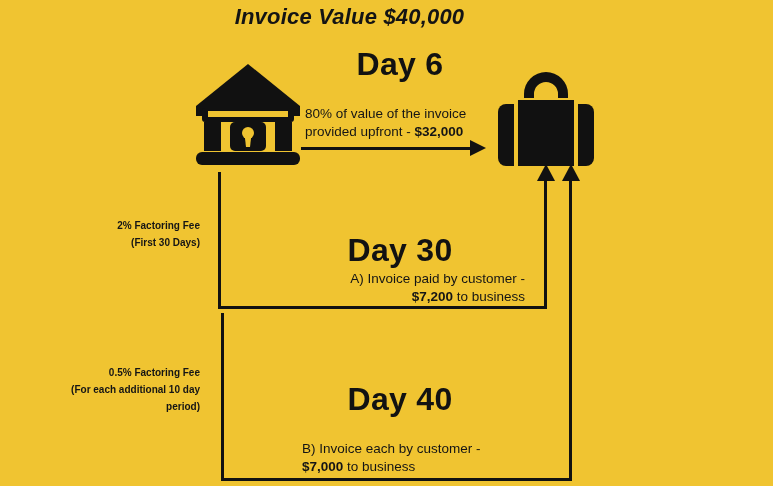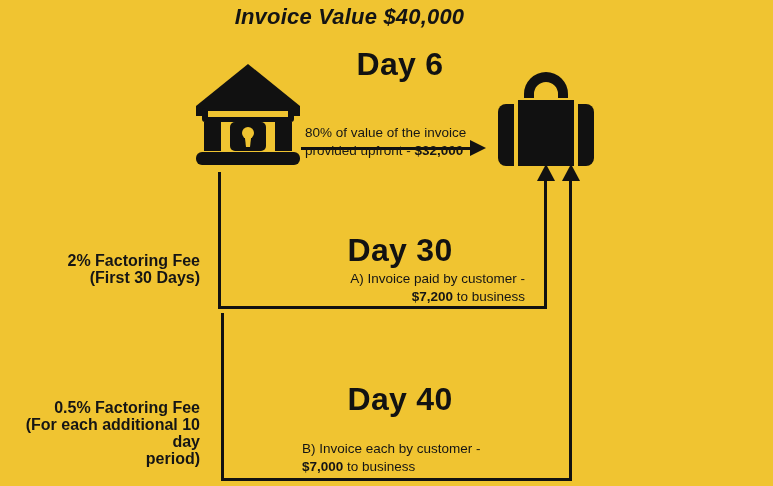--- a/index.html
+++ b/index.html
@@ -42,32 +42,31 @@
   #day30    { left: 275px; top: 216px; width: 250px; margin-top: 16px; }
   #day40    { left: 275px; top: 381px; width: 250px; }
 
   
   .note {
     font-size: 13.5px;
     line-height: 18px;
     color: #151515;
   }
   .note b { font-weight: bold; }
-  #note-upfront { left: 305px; top: 124px; width: 215px; }
+  #note-upfront { left: 305px; top: 105px; width: 215px; }
   #note-a       { left: 310px; top: 270px; width: 215px; text-align: right; }
   #note-b       { left: 302px; top: 440px; width: 215px; }
 
   
   .fee-label {
-    font-size: 16px;
+    font-size: 10px;
     line-height: 17px;
     font-weight: bold;
     text-align: right;
     color: #151515;
-    margin-top: 35px;
   }
   #fee-1 { left: 10px; top: 217px; width: 190px; }
   #fee-2 { left: 10px; top: 364px; width: 190px; }
 
   
   .line { background: #111111; }
 
   
   #v-bank-30 { left: 218px; top: 172px; width: 3px; height: 137px; }
   

